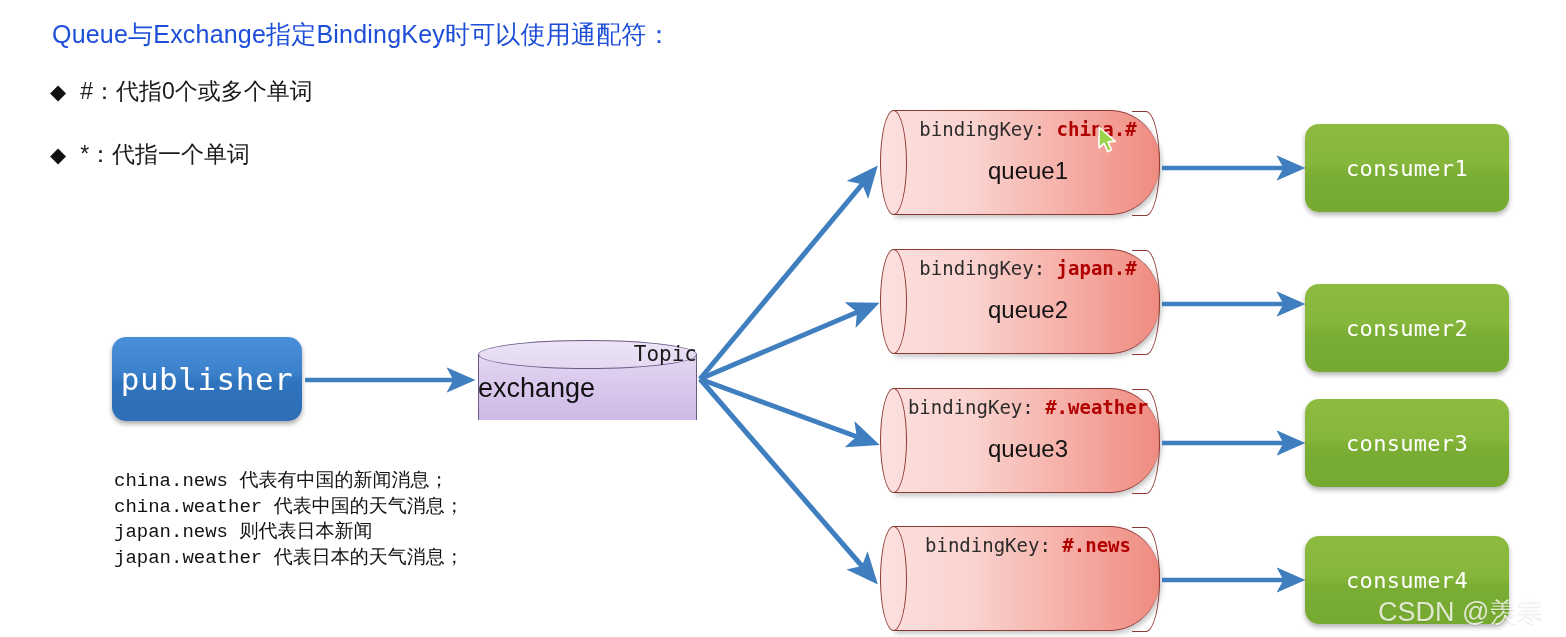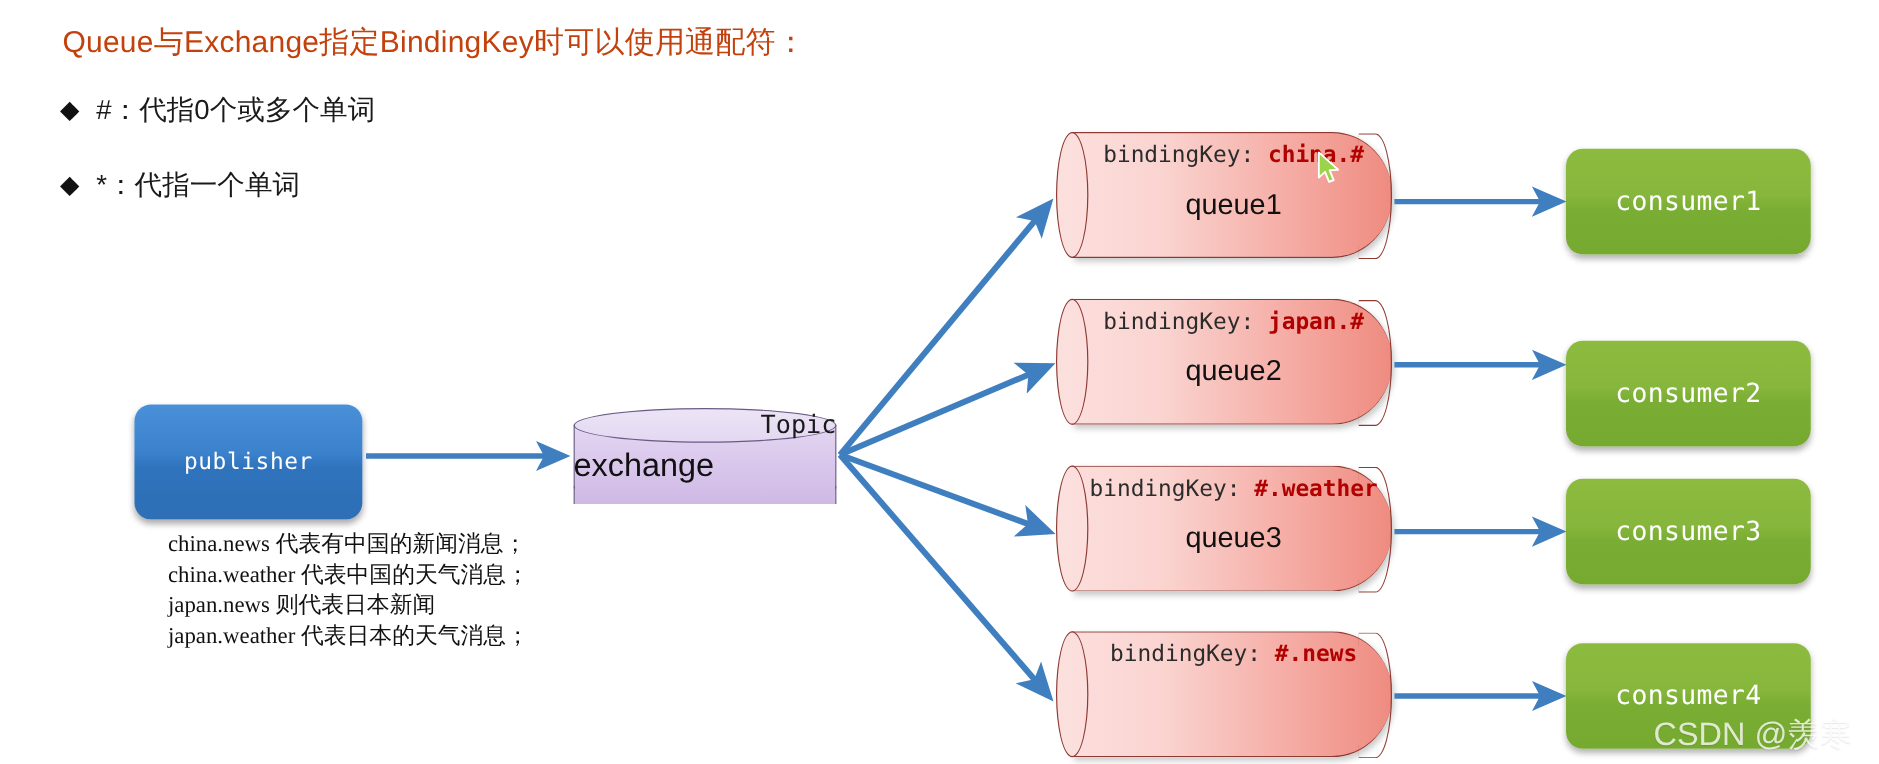--- a/index.html
+++ b/index.html
@@ -18,21 +18,21 @@
     background: #ffffff;
     overflow: hidden;
   }
 
   
   .title-line {
     position: absolute;
     left: 52px;
     top: 18px;
     font-size: 25px;
-    color: #c2410c;
+    color: #1d4ed8;
     letter-spacing: 0.2px;
     white-space: nowrap;
   }
   .bullet-row {
     position: absolute;
     left: 50px;
     font-size: 23px;
     color: #1a1a1a;
     white-space: nowrap;
     display: flex;
@@ -44,44 +44,43 @@
     font-size: 21px;
     color: #111;
     margin-right: 14px;
     line-height: 1;
   }
 
   
   .legend {
     position: absolute;
     left: 114px;
-    top: 441px;
-    font-family: Liberation Serif, serif;
+    top: 469px;
+    font-family: Liberation Mono, monospace;
     font-size: 19px;
     line-height: 25.5px;
     color: #111;
     white-space: nowrap;
-    margin-left: 26px;
   }
 
   
   .publisher {
     position: absolute;
     left: 112px;
     top: 337px;
     width: 190px;
-    height: 96px;
+    height: 84px;
     border-radius: 14px;
     background: linear-gradient(to bottom, #4a90d9 0%, #3b81cc 42%, #2f73bd 55%, #2e6fb5 100%);
     box-shadow: 0 3px 5px rgba(0,0,0,0.33);
     display: flex;
     align-items: center;
     justify-content: center;
     font-family: "DejaVu Sans Mono", "Liberation Mono", monospace;
-    font-size: 19px;
+    font-size: 31px;
     color: #ffffff;
     letter-spacing: 0.5px;
   }
 
   
   .exchange {
     position: absolute;
     left: 478px;
     top: 340px;
     width: 219px;

